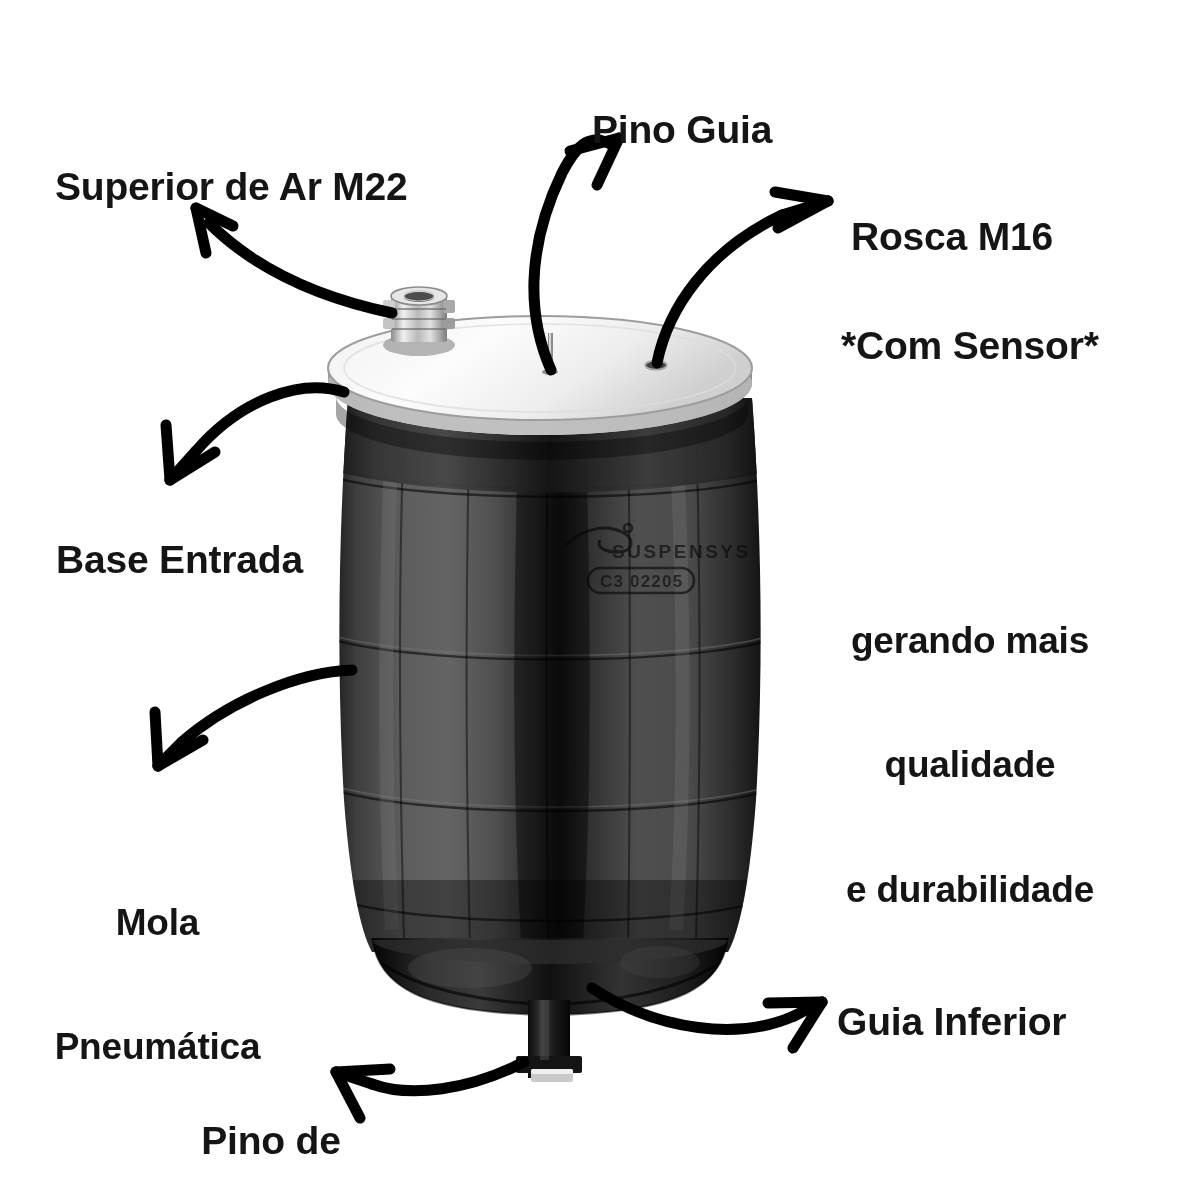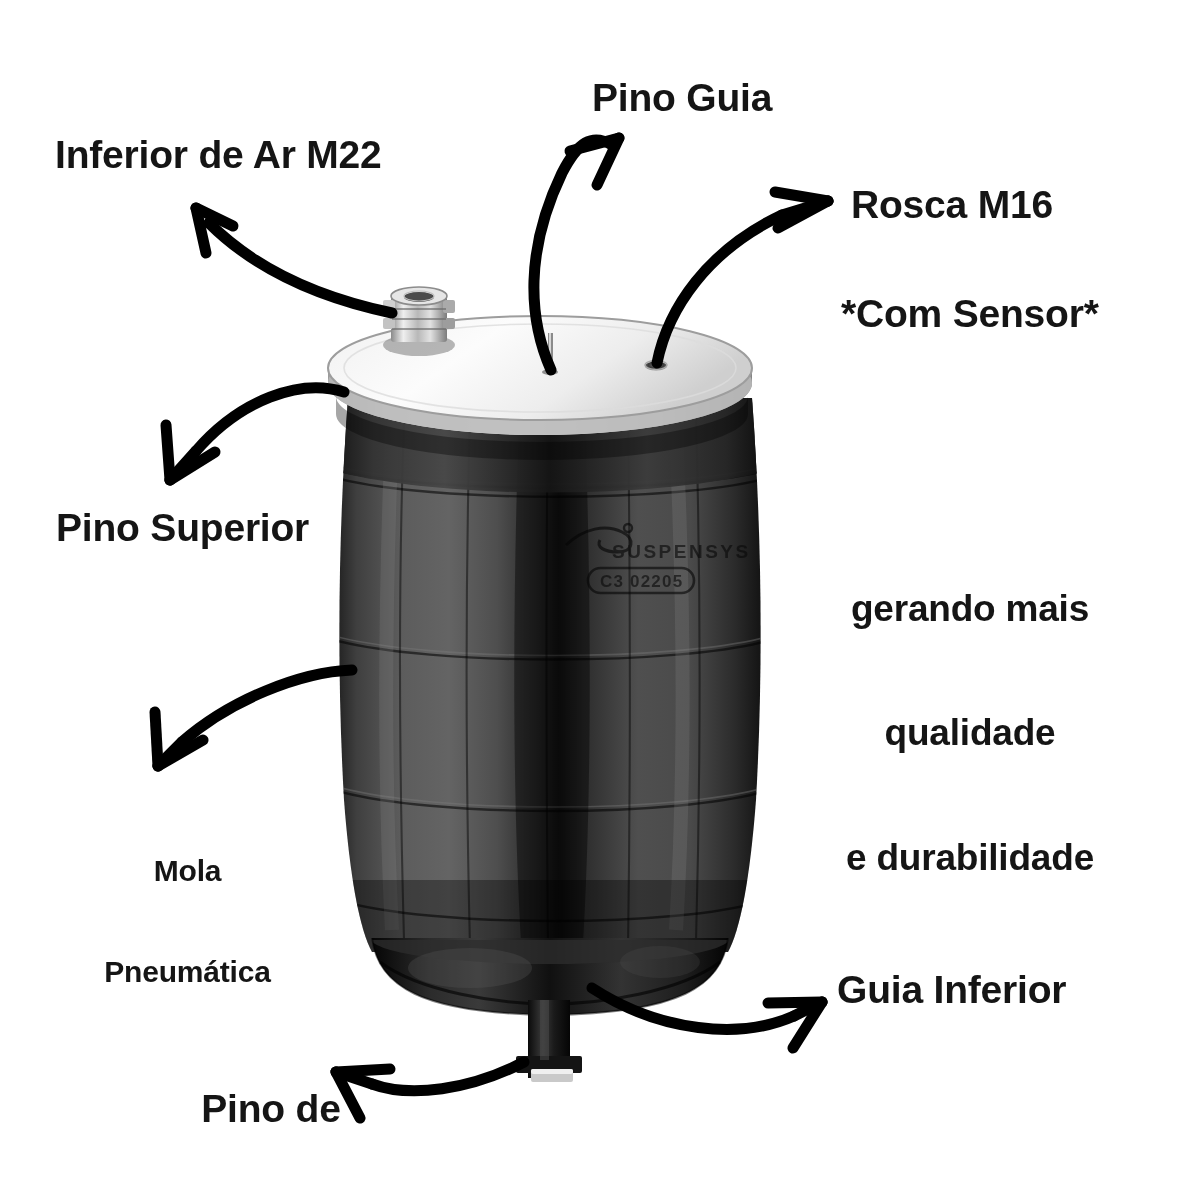--- a/index.html
+++ b/index.html
@@ -16,28 +16,29 @@
     overflow: hidden;
     font-family: "Liberation Sans", "DejaVu Sans", sans-serif;
   }
   .callout {
     position: absolute;
     color: #151515;
     font-weight: bold;
     line-height: 1.12;
     white-space: pre;
     letter-spacing: -0.2px;
+    margin-top: 32px;
   }
   .ctr { text-align: center; }
   #lbl-entrada   { left: 55px;  top: 133px; font-size: 39px; }
   #lbl-pino-guia { left: 592px; top: 76px;  font-size: 39px; }
   #lbl-rosca     { left: 851px; top: 183px; font-size: 39px; }
   #lbl-sensor    { left: 841px; top: 292px; font-size: 39px; }
   #lbl-base-sup  { left: 56px;  top: 506px; font-size: 39px; }
-  #lbl-mola      { left: 70px;  top: 787px; font-size: 30px; width: 235px; }
+  #lbl-mola      { left: 40px;  top: 787px; font-size: 37px; width: 235px; }
   #lbl-fabric    { left: 776px; top: 505px; font-size: 37px; width: 388px; }
   #lbl-base-inf  { left: 837px; top: 968px; font-size: 39px; }
   #lbl-pino-fix  { left: 160px; top: 1000px; font-size: 39px; width: 222px; }
 
   #arrows {
     position: absolute;
     left: 0; top: 0;
     width: 1200px; height: 1200px;
     pointer-events: none;
   }
@@ -284,29 +285,29 @@
 
       <g>
         <path d="M524,1062 C470,1090 410,1098 372,1084"></path>
         <path d="M336,1072 L390,1069"></path>
         <path d="M336,1072 L360,1118"></path>
         <path d="M372,1084 L336,1072"></path>
       </g>
     </g>
   </svg>
 
-  <div class="callout" id="lbl-entrada">Inferior de Ar M22</div>
+  <div class="callout" id="lbl-entrada">Superior de Ar M22</div>
 
   <div class="callout" id="lbl-pino-guia">Pino Guia</div>
 
   <div class="callout" id="lbl-rosca">Rosca M16</div>
 
   <div class="callout" id="lbl-sensor">*Com Sensor*</div>
 
-  <div class="callout" id="lbl-base-sup">Pino Superior</div>
+  <div class="callout" id="lbl-base-sup">Base Entrada</div>
 
   <div class="callout ctr" id="lbl-mola">
     <div>Mola</div>
     <div>Pneumática</div>
   </div>
 
   <div class="callout ctr" id="lbl-fabric">
     <div>gerando mais</div>
     <div>qualidade</div>
     <div>e durabilidade</div>

